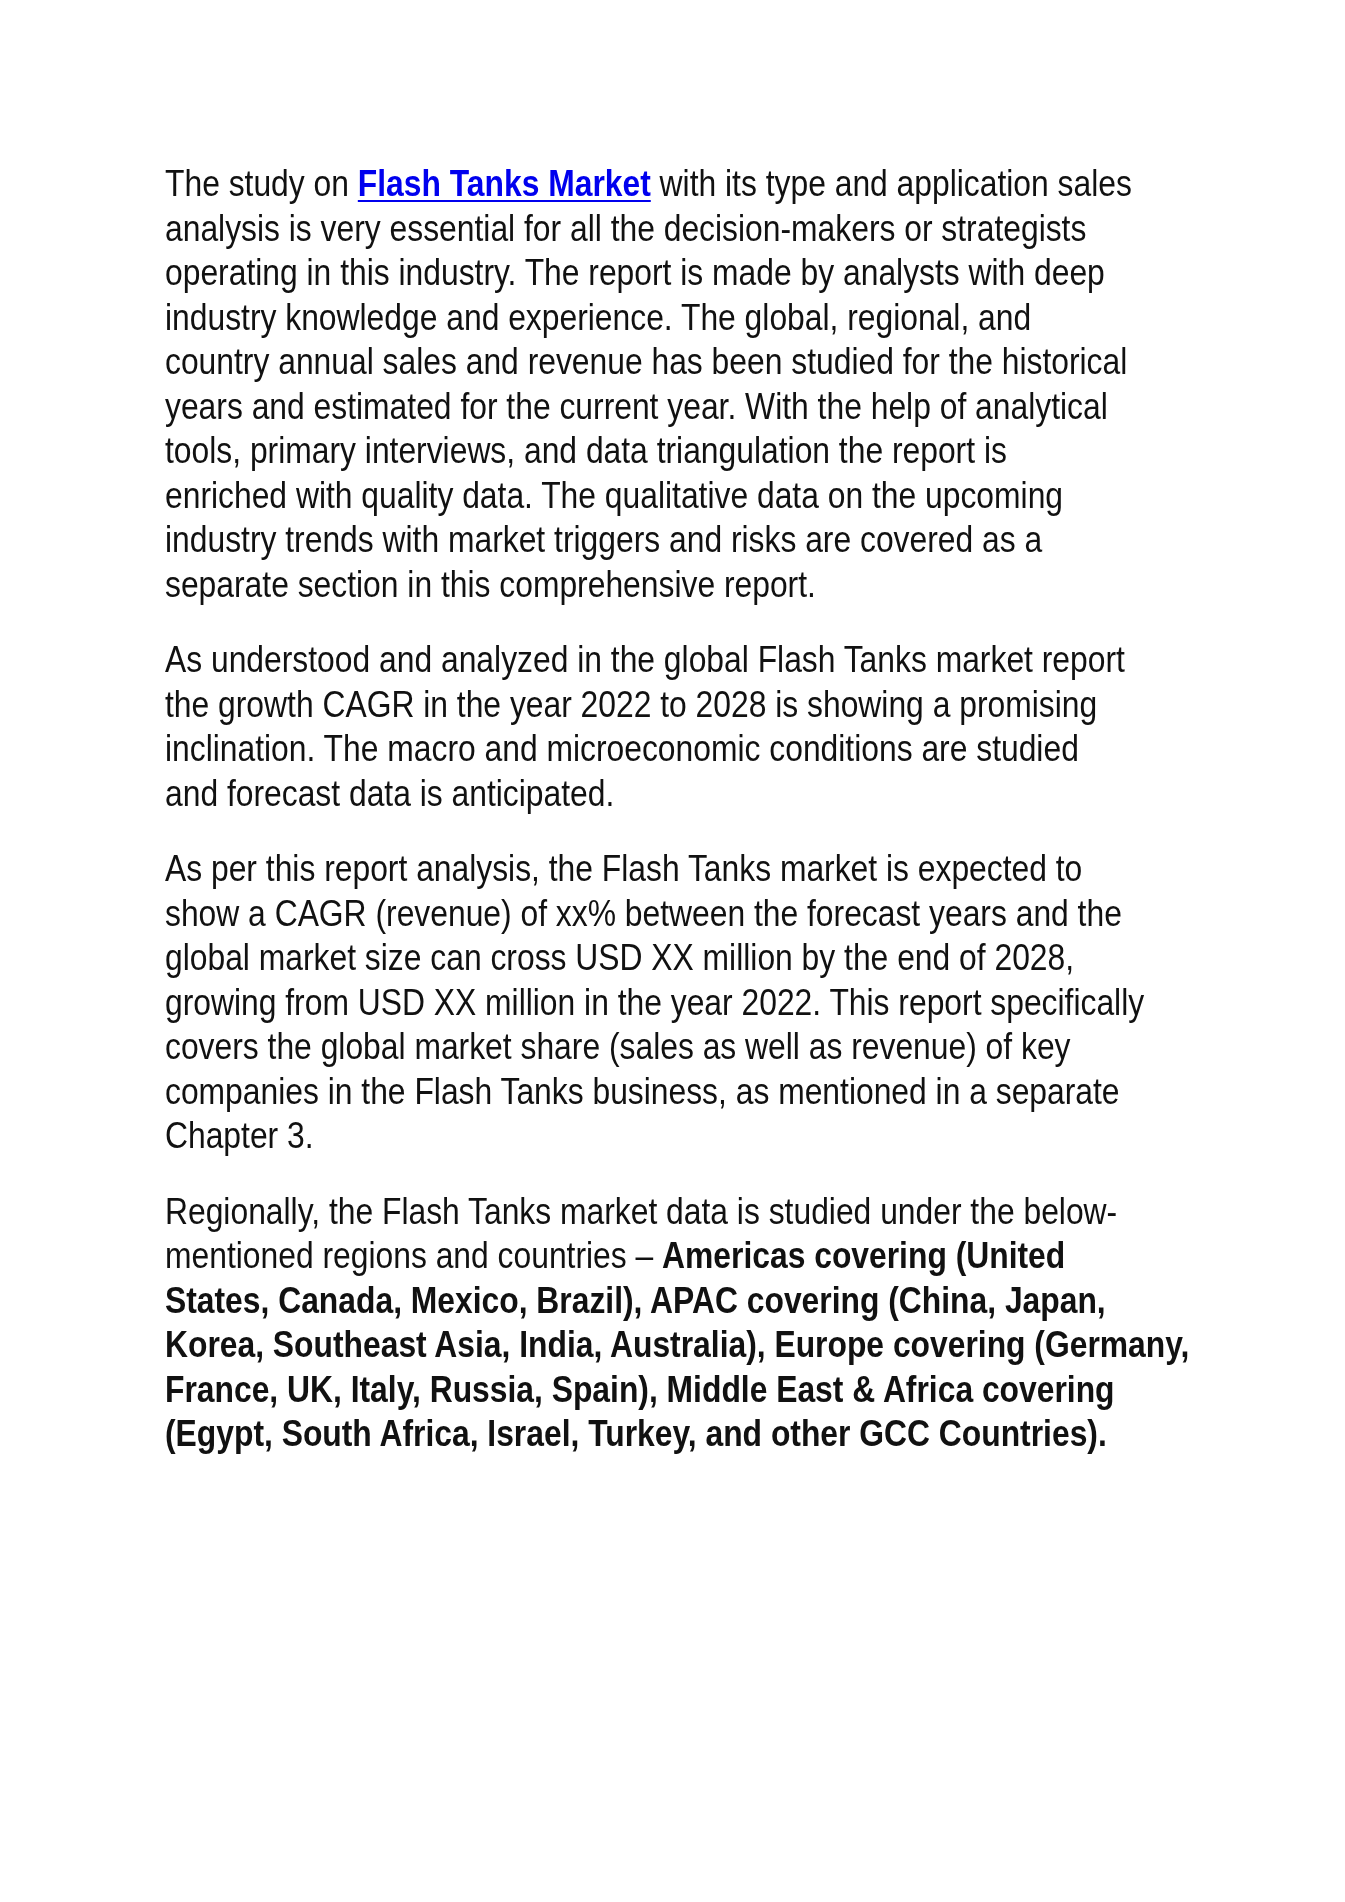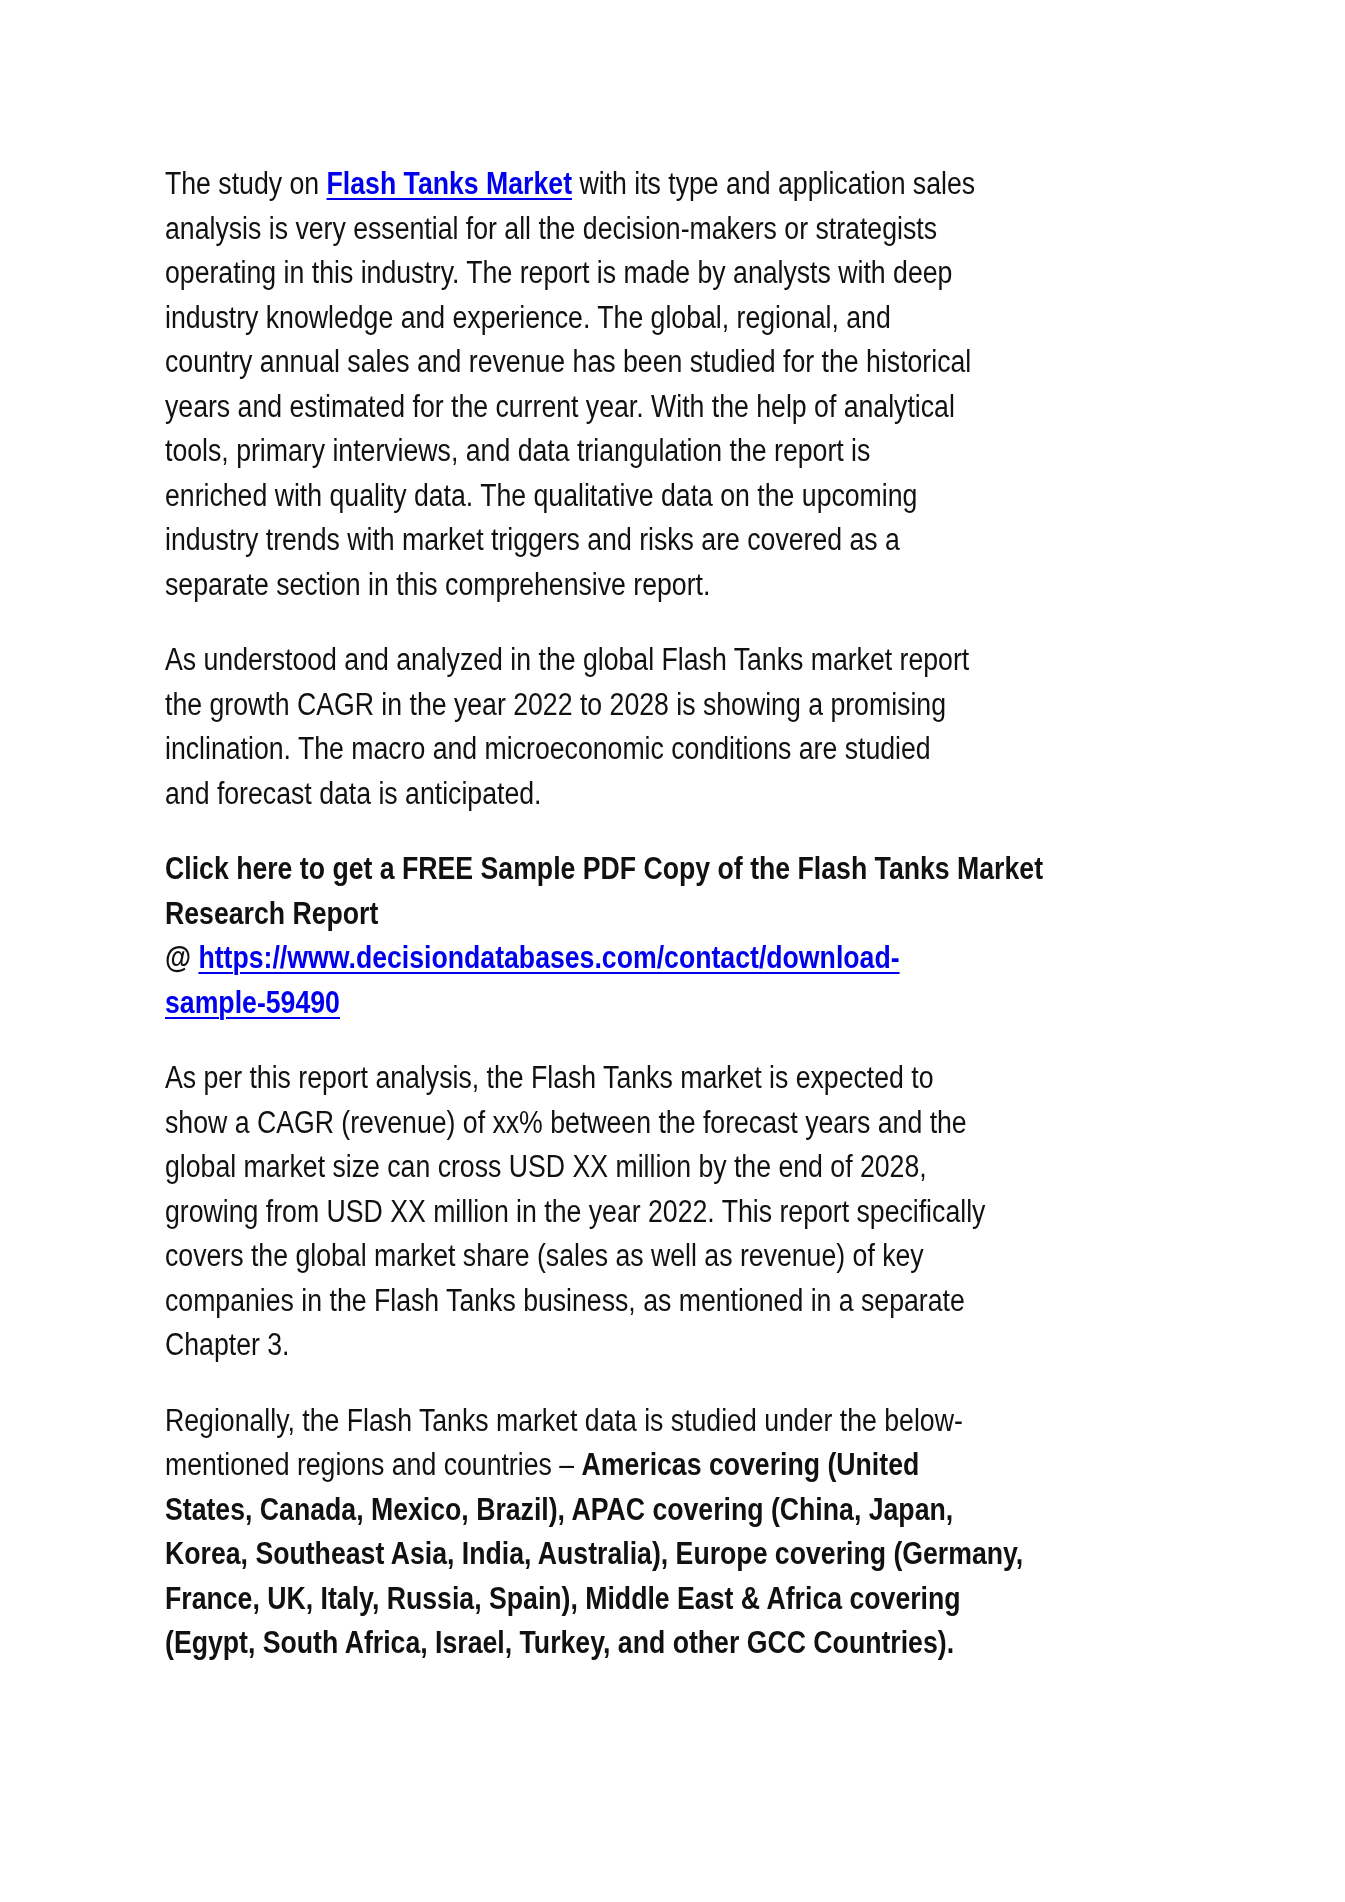--- a/index.html
+++ b/index.html
@@ -20,21 +20,21 @@
     width: 1345px;
     height: 1902px;
     background: #ffffff;
   }
   .content {
     position: absolute;
     left: 165px;
     top: 162px;
     width: 1030px;
     font-family: "Liberation Sans", sans-serif;
-    font-size: 31px;
+    font-size: 37px;
     line-height: 44.5px;
     color: #111111;
   }
   .para {
     margin: 0 0 31px 0;
     white-space: nowrap;
   }
   .line {
     display: block;
     transform-origin: left center;
@@ -70,26 +70,20 @@
       <span class="line">separate section in this comprehensive report.</span>
     </p>
 
     <p class="para">
       <span class="line">As understood and analyzed in the global Flash Tanks market report</span>
       <span class="line">the growth CAGR in the year 2022 to 2028 is showing a promising</span>
       <span class="line">inclination. The macro and microeconomic conditions are studied</span>
       <span class="line">and forecast data is anticipated.</span>
     </p>
 
-    <p class="para bold">
-      <span class="line">Click here to get a FREE Sample PDF Copy of the Flash Tanks Market</span>
-      <span class="line">Research Report</span>
-      <span class="line"><span>@ </span><a class="link" href="#">https://www.decisiondatabases.com/contact/download-</a></span>
-      <span class="line"><a class="link" href="#">sample-59490</a></span>
-    </p>
 
     <p class="para">
       <span class="line">As per this report analysis, the Flash Tanks market is expected to</span>
       <span class="line">show a CAGR (revenue) of xx% between the forecast years and the</span>
       <span class="line">global market size can cross USD XX million by the end of 2028,</span>
       <span class="line">growing from USD XX million in the year 2022. This report specifically</span>
       <span class="line">covers the global market share (sales as well as revenue) of key</span>
       <span class="line">companies in the Flash Tanks business, as mentioned in a separate</span>
       <span class="line">Chapter 3.</span>
     </p>

